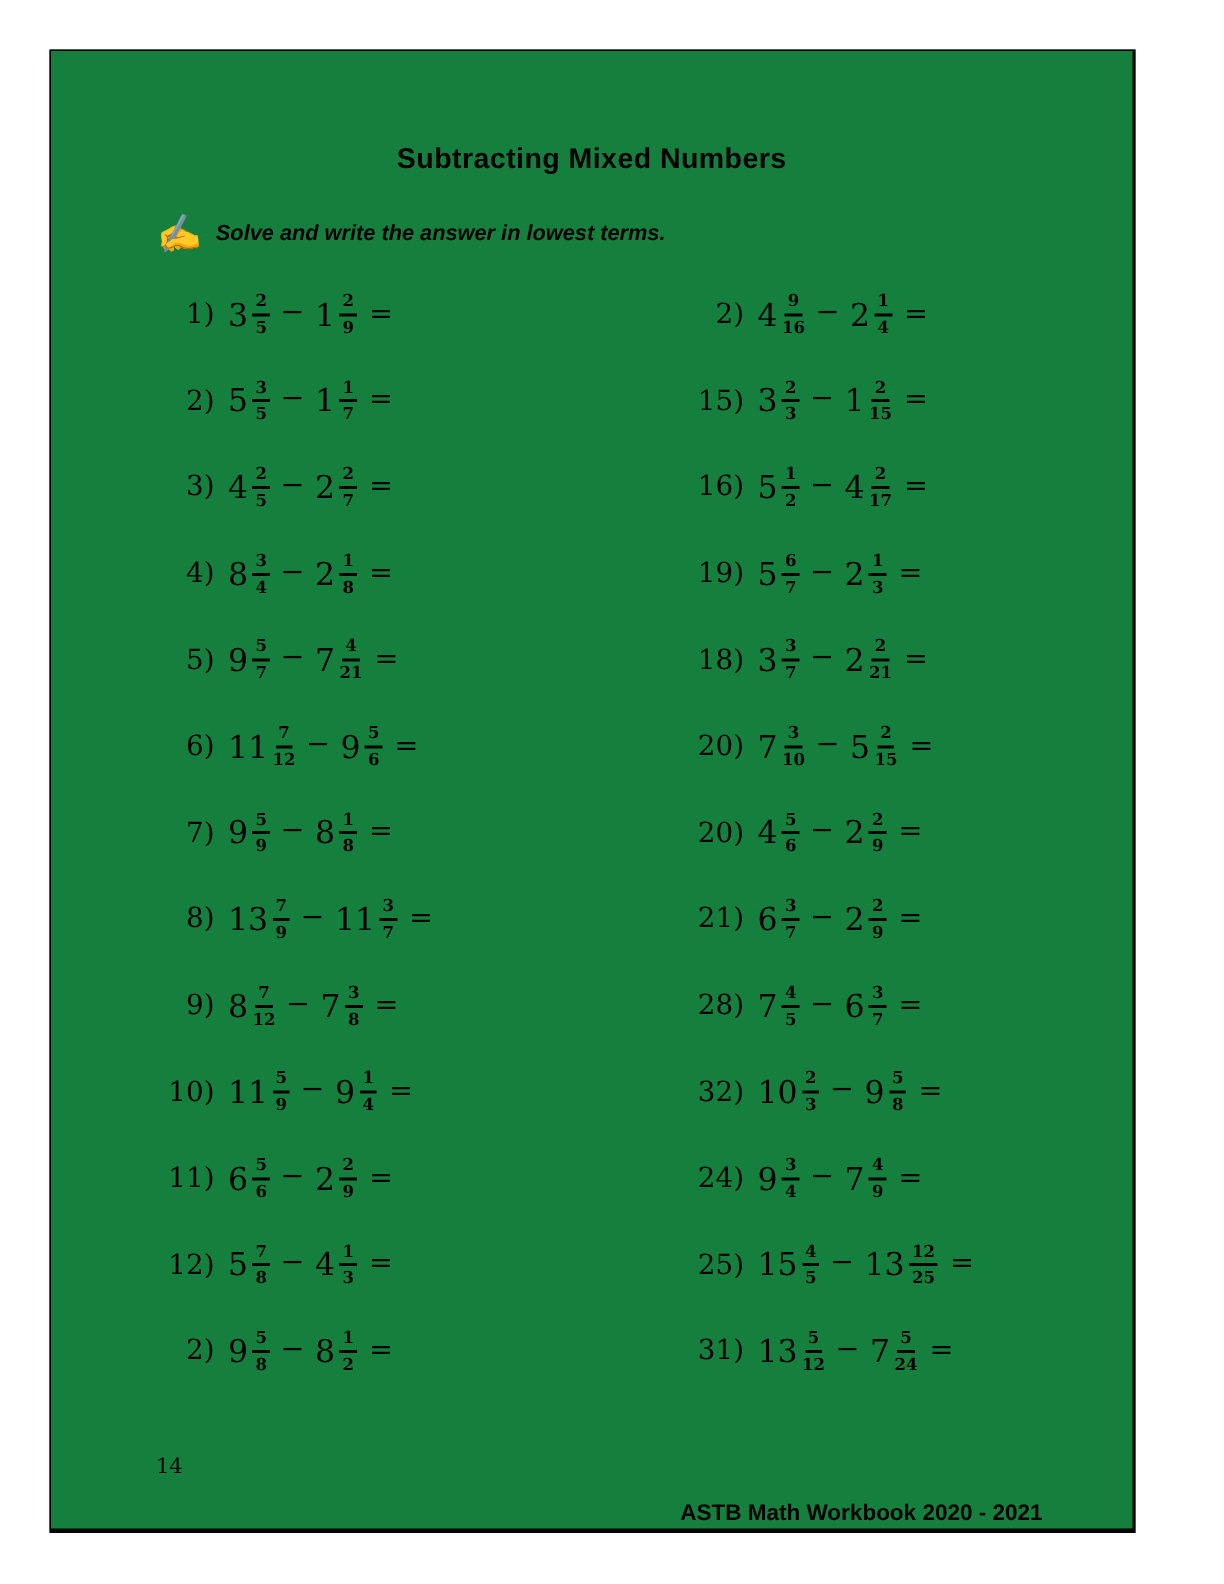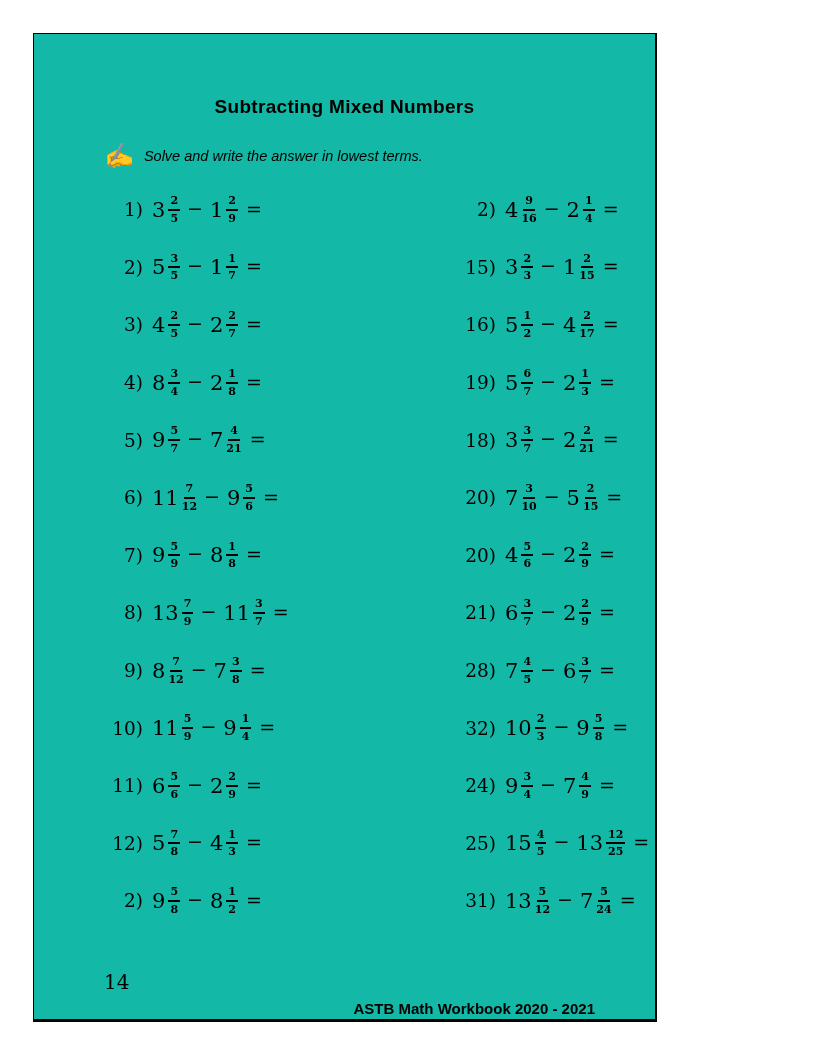--- a/index.html
+++ b/index.html
@@ -1,39 +1,39 @@
 <!DOCTYPE html>
 <html><head>
 <meta charset="utf-8">
 <style>
   * { margin:0; padding:0; box-sizing:border-box; }
   html,body { width:816px; height:1056px; background:#ffffff; }
   body { position:relative; font-family:"DejaVu Serif", serif; color:#000; }
 
   .sheet {
-    position:absolute; left:33px; top:33px; width:624px; height:989px;
+    position:absolute; left:33px; top:33px; width:724px; height:989px;
     border:1px solid #000; border-right-width:2px; border-bottom-width:3px;
-    background:#14b8a6;
+    background:#15803d;
   }
 
   .title {
     position:absolute; top:62px; left:0; width:100%;
     text-align:center;
     font-family:"Liberation Sans", sans-serif;
     font-weight:bold; font-size:19px; letter-spacing:0.3px;
   }
 
   .instruction {
     position:absolute; top:110px; left:70px;
     display:flex; align-items:center; gap:10px;
   }
   .instr-icon { font-size:24px; line-height:1; transform:rotate(-8deg); }
   .instr-text {
     font-family:"Liberation Sans", sans-serif;
-    font-weight:normal; font-style:italic; font-size:14.5px;
+    font-weight:bold; font-style:italic; font-size:14.5px;
   }
 
   .col { position:absolute; top:147px; }
   .col-left  { left:75px; }
   .col-right { left:428px; }
 
   .prow { height:57.6px; display:flex; align-items:center; }
   .pnum {
     display:inline-block; min-width:34px; text-align:right;
     margin-right:9px; font-size:18.5px;
@@ -46,21 +46,21 @@
     font-size:11px; font-weight:bold; line-height:1.25;
     margin-left:3px;
   }
   .fnum { border-bottom:2px solid #000; padding:0 2px 1px; }
   .fden { padding-top:1px; }
   .op { font-size:19px; margin:0 7px; position:relative; top:-2px; }
   .eqsign { font-size:19px; margin-left:8px; position:relative; top:-1px; }
 
   .footer-pagenum {
     position:absolute; left:70px; top:936px;
-    font-size:20px;
+    font-size:14px;
   }
   .footer-text {
     position:absolute; right:60px; top:942px;
     font-family:"Liberation Sans", sans-serif;
     font-weight:bold; font-size:15px;margin-top:24px;
   }
 </style>
 </head>
 <body>
 

